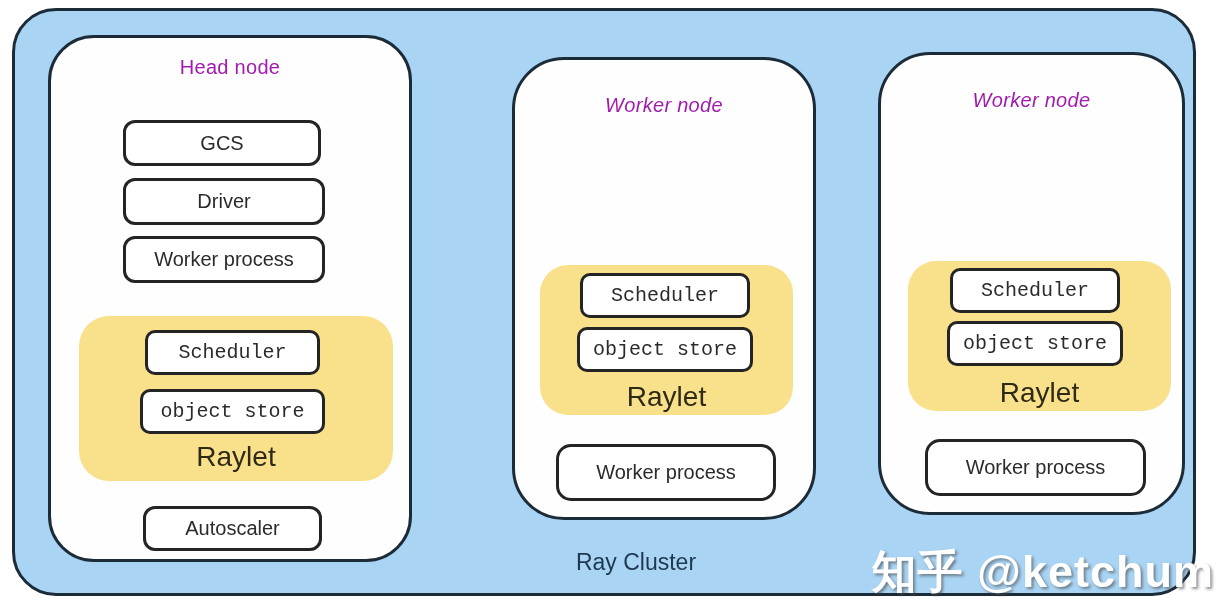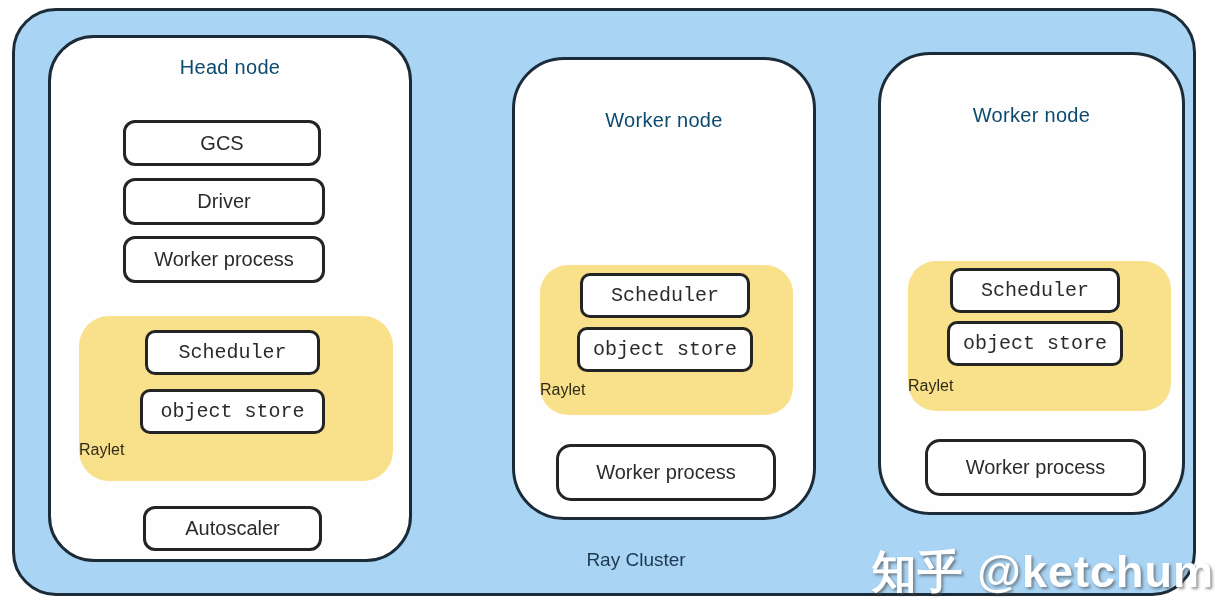--- a/index.html
+++ b/index.html
@@ -18,24 +18,24 @@
 
   .cluster{position:absolute;left:12px;top:8px;width:1184px;height:588px;
     background:var(--cluster-bg);border:3px solid var(--border);border-radius:44px;}
 
   .node{position:absolute;background:var(--node-bg);border:3px solid var(--border);}
   .node-head{left:48px;top:35px;width:364px;height:527px;border-radius:46px;}
   .node-worker-1{left:512px;top:57px;width:304px;height:463px;border-radius:52px;}
   .node-worker-2{left:878px;top:52px;width:307px;height:463px;border-radius:52px;}
 
   .node-title{position:absolute;left:0;width:100%;text-align:center;
-    font-size:20px;color:#0c4a6e;letter-spacing:.3px;}
+    font-size:20px;color:#a21caf;letter-spacing:.3px;}
   .node-head .node-title{top:18px;}
   .node-worker-1 .node-title,
-  .node-worker-2 .node-title{top:49px;}
+  .node-worker-2 .node-title{top:34px;font-style:italic;}
 
   .pbox{position:absolute;display:flex;align-items:center;justify-content:center;
     background:#fff;border:3px solid #242424;border-radius:12px;
     font-size:20px;color:#2b2b2b;white-space:nowrap;}
 
   
   .head-gcs{left:72px;top:82px;width:198px;height:46px;}
   .head-driver{left:72px;top:140px;width:202px;height:47px;}
   .head-wproc{left:72px;top:198px;width:202px;height:47px;}
   .head-autoscaler{left:92px;top:468px;width:179px;height:45px;}
@@ -49,28 +49,28 @@
   .raylet .pbox{border-radius:10px;font-family:Liberation Mono, monospace;}
   .head-raylet .r-sched{left:66px;top:14px;width:175px;height:45px;}
   .head-raylet .r-store{left:61px;top:73px;width:185px;height:45px;}
   .head-raylet .raylet-label{top:125px;}
   .w-raylet .r-sched{left:40px;top:8px;width:170px;height:45px;}
   .w-raylet .r-store{left:37px;top:62px;width:176px;height:45px;}
   .node-worker-2 .r-sched{left:42px;top:7px;}
   .node-worker-2 .r-store{left:39px;top:60px;}
   .w-raylet .raylet-label{top:116px;}
 
-  .raylet-label{position:absolute;left:0;width:100%;
-    font-size:16px;color:var(--raylet-text);}
+  .raylet-label{position:absolute;left:0;width:100%;text-align:center;
+    font-size:28px;color:var(--raylet-text);}
 
   .w-process{left:41px;top:384px;width:220px;height:57px;border-radius:15px;}
   .node-worker-2 .w-process{left:44px;width:221px;}
 
   .cluster-label{position:absolute;left:536px;top:549px;width:200px;text-align:center;
-    font-size:19px;color:var(--cluster-text);}
+    font-size:23px;color:var(--cluster-text);}
 
   .watermark{position:absolute;right:16px;top:542px;font-size:45px;font-weight:bold;
     color:#ffffff;white-space:nowrap;letter-spacing:1px;
     text-shadow:2px 2px 3px rgba(70,70,70,.6);}
 </style>
 </head>
 <body>
 
 <div class="stage">
 

